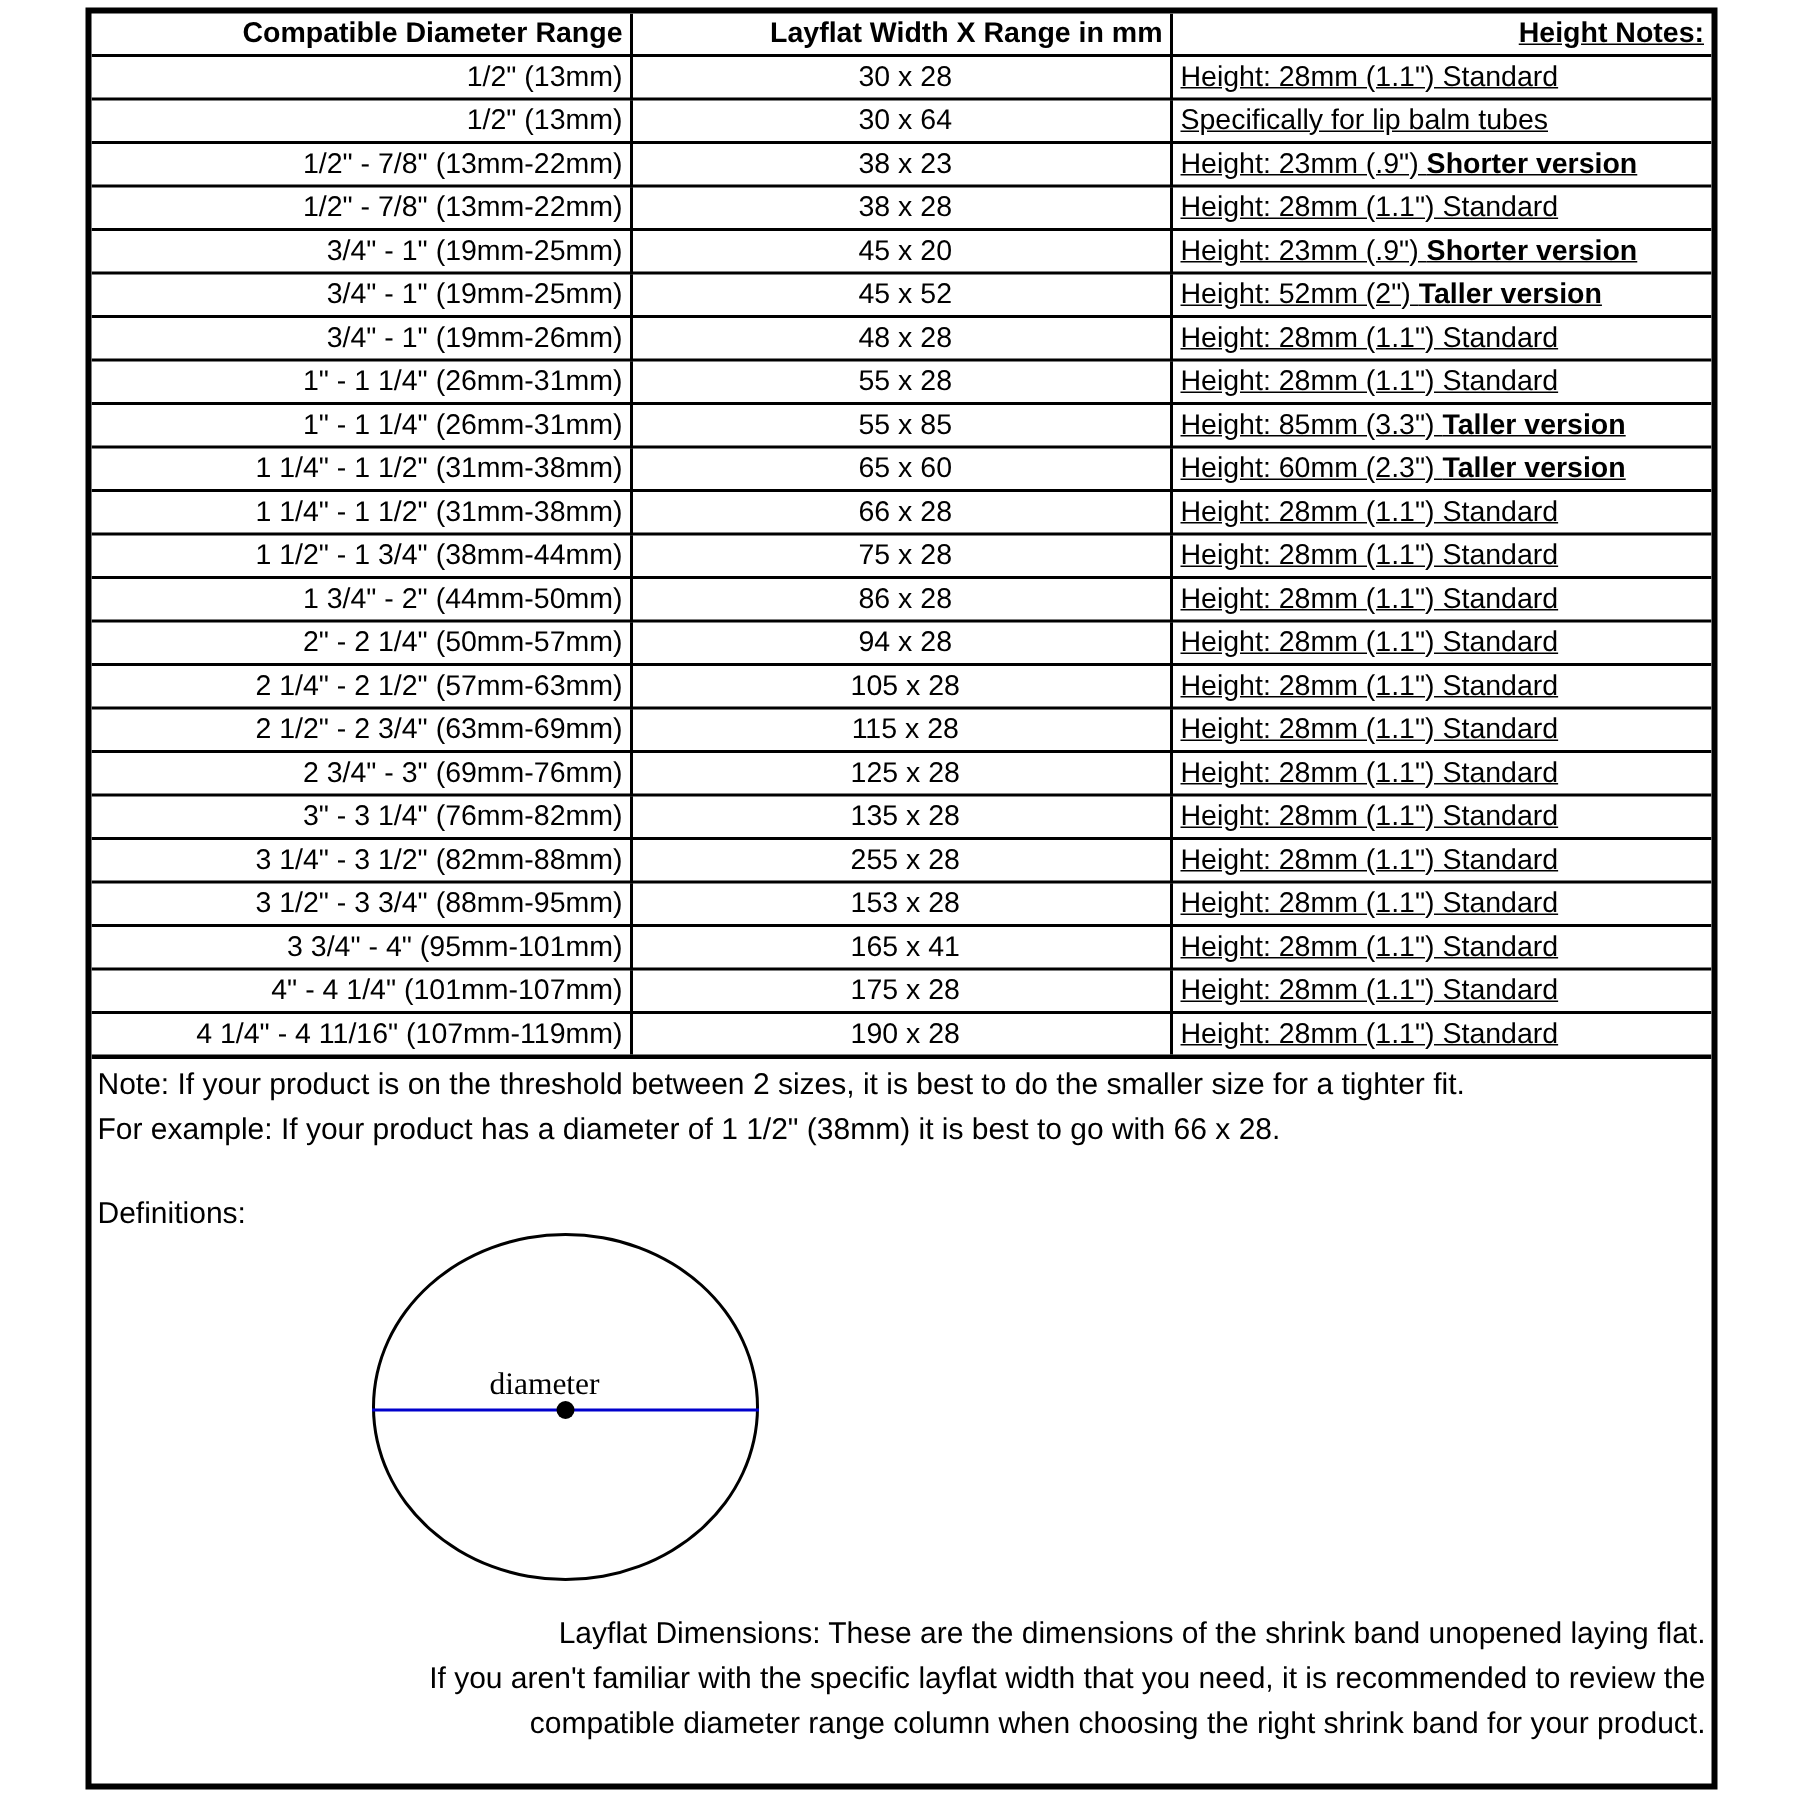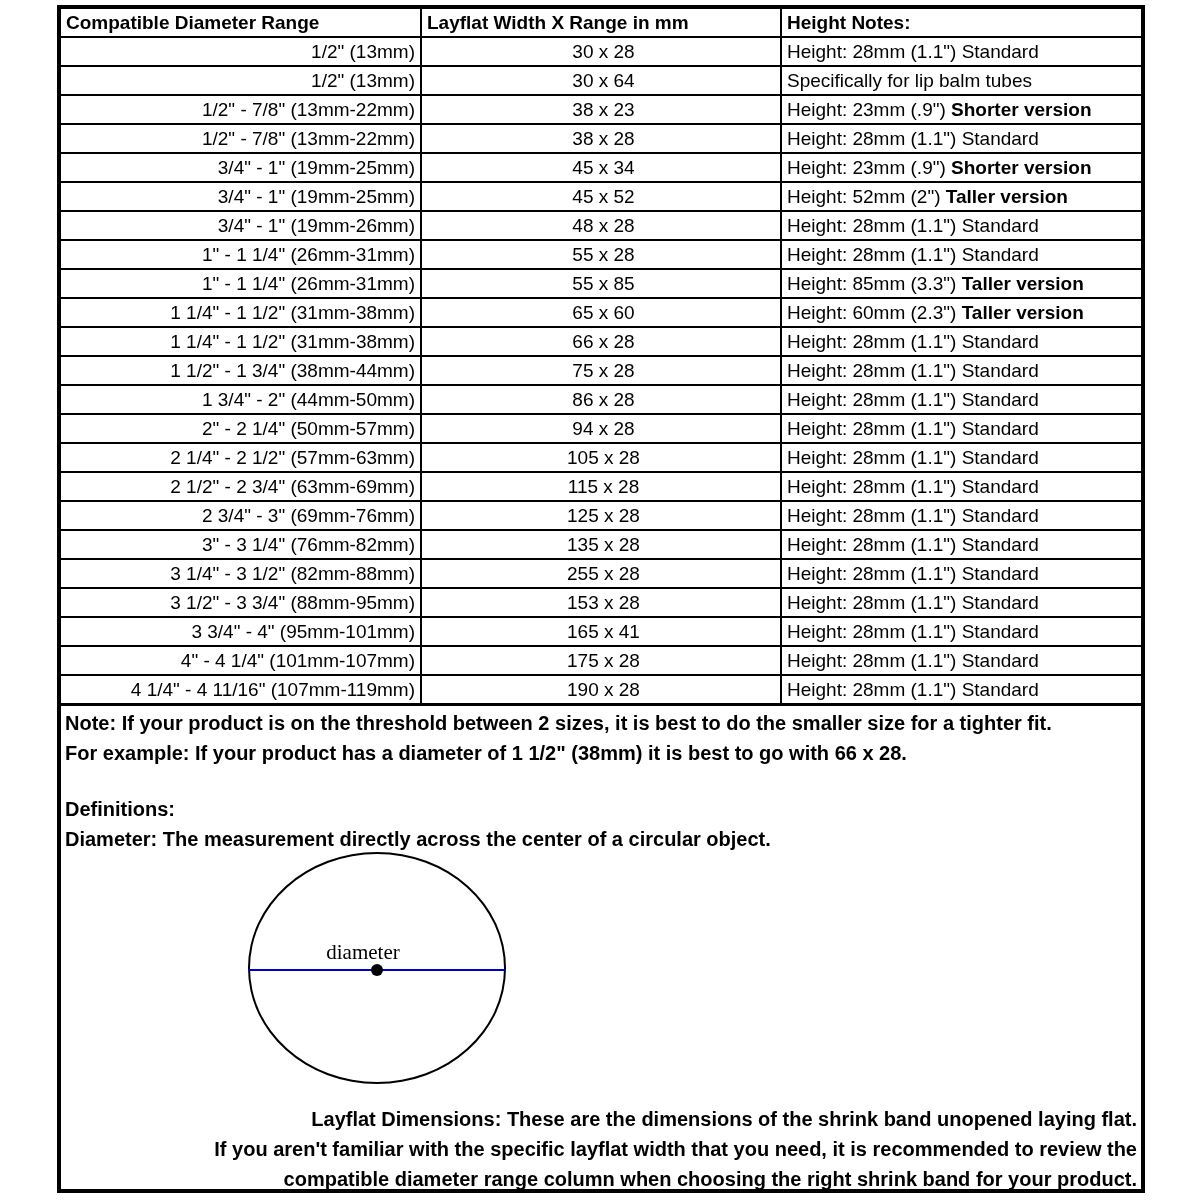--- a/index.html
+++ b/index.html
@@ -29,32 +29,32 @@
   }
   .size-chart th, .size-chart td {
     border: 2px solid #000;
     height: 27px;
     font-size: 19px;
     padding: 0 5px;
     overflow: hidden;
     white-space: nowrap;
     vertical-align: middle;
   }
-  .size-chart th { font-weight: bold; text-align: left; }
+  .size-chart th { font-weight: bold; text-align: right; }
   .size-chart th:first-child, .size-chart td:first-child { border-left: none; }
-  .size-chart th:last-child,  .size-chart td:last-child  { border-right: none; }
+  .size-chart th:last-child,  .size-chart td:last-child  { border-right: none; text-decoration: underline; }
   .size-chart thead th { border-top: none; }
   .size-chart tbody tr:last-child td { border-bottom: 3px solid #000; }
   td.c1 { text-align: right; }
   td.c2 { text-align: center; padding-left: 10px; }
   td.c3 { text-align: left; }
   .b { font-weight: bold; }
 
   .notes { padding: 2px 4px 0 4px; font-size: 20px; }
-  .notes p { margin: 0; line-height: 30px; white-space: nowrap; font-weight: bold; }
+  .notes p { margin: 0; line-height: 30px; white-space: nowrap; }
   .spacer { height: 26px; }
 
   .diagram { position: relative; height: 236px; margin-top: 0; }
   .circle {
     position: absolute;
     left: 183px; top: -2px;
     width: 254px; height: 228px;
     border: 2px solid #000;
     border-radius: 50%;
     background: #fff;
@@ -115,21 +115,21 @@
     </tr>
 
     <tr>
       <td class="c1">1/2" - 7/8" (13mm-22mm)</td>
       <td class="c2">38 x 28</td>
       <td class="c3"><span>Height: 28mm (1.1") Standard</span><span class="b"></span></td>
     </tr>
 
     <tr>
       <td class="c1">3/4" - 1" (19mm-25mm)</td>
-      <td class="c2">45 x 34</td>
+      <td class="c2">45 x 20</td>
       <td class="c3"><span>Height: 23mm (.9") </span><span class="b">Shorter version</span></td>
     </tr>
 
     <tr>
       <td class="c1">3/4" - 1" (19mm-25mm)</td>
       <td class="c2">45 x 52</td>
       <td class="c3"><span>Height: 52mm (2") </span><span class="b">Taller version</span></td>
     </tr>
 
     <tr>
@@ -234,21 +234,20 @@
       <td class="c3"><span>Height: 28mm (1.1") Standard</span><span class="b"></span></td>
     </tr>
   </tbody>
   </table>
 
   <div class="notes">
     <p>Note: If your product is on the threshold between 2 sizes, it is best to do the smaller size for a tighter fit.</p>
     <p>For example: If your product has a diameter of 1 1/2" (38mm) it is best to go with 66 x 28.</p>
     <div class="spacer"></div>
     <p>Definitions:</p>
-    <p>Diameter: The measurement directly across the center of a circular object.</p>
 
     <div class="diagram">
       <div class="circle"></div>
       <div class="dline"></div>
       <div class="dot"></div>
       <div class="dlabel">diameter</div>
     </div>
 
     <div class="bottom-notes">
       <p>Layflat Dimensions: These are the dimensions of the shrink band unopened laying flat.</p>

